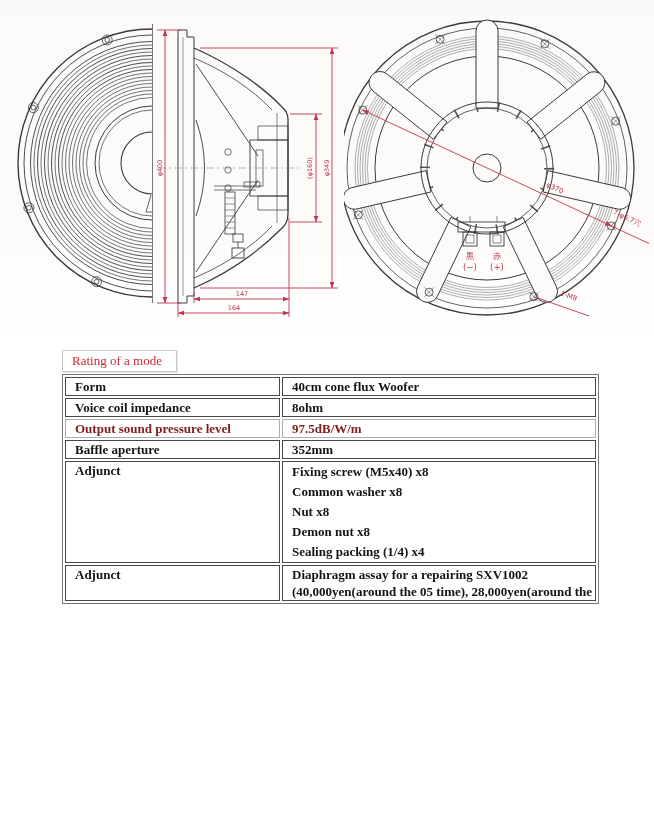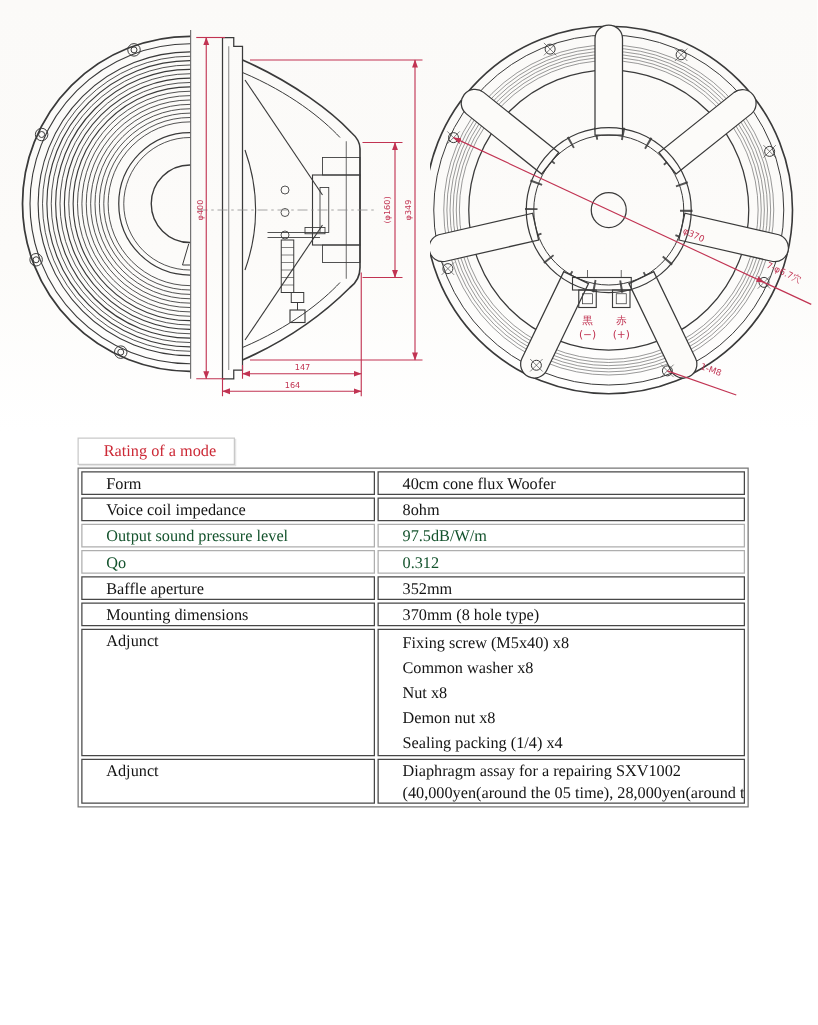--- a/index.html
+++ b/index.html
@@ -12,33 +12,33 @@
     background:linear-gradient(180deg,#fbfaf8 0%,#fcfbf9 60%,#ffffff 100%);
   }
   .draw-area svg{position:absolute;top:0;}
   #svg-side{left:0;}
   #svg-rear{left:344px;}
 
   .spec-wrap{position:absolute;left:62px;top:350px;width:537px;}
   .title-box{
     display:inline-block;border:1px solid #c9c9c9;box-shadow:1px 1px 0 #e4e4e4;
     background:#fff;color:#cc2936;font-size:13px;line-height:16px;
-    padding:2px 14px 2px 20px;margin:0 0 2px 0;
+    padding:2px 14px 2px 9px;margin:0 0 2px 0;
   }
   table.spec{
     width:537px;border-collapse:separate;border-spacing:2px;
     border:1px solid #767676;background:#fff;
     font-size:13px;color:#141414;table-layout:fixed;
   }
   table.spec td{
-    border:1px solid #474747;padding:0px 19px;vertical-align:top;
-    height:17px;line-height:17px;overflow:hidden;white-space:nowrap;
+    border:1px solid #474747;padding:0px 9px;vertical-align:top;
+    height:17px;line-height:17px;overflow:hidden;white-space:nowrap;font-weight:bold;
   }
   td.lbl{width:195px;}
-  tr.muted td{color:#14532d;border-color:#aeaeae;}
+  tr.muted td{color:#7f1d1d;border-color:#aeaeae;}
   td .ln{line-height:20px;height:20px;}
   td .ln-sm{line-height:17px;height:17px;}
   td.multi{white-space:normal;height:auto;}
 </style>
 </head>
 <body>
 
 <div class="stage">
 
   <div class="draw-area">
@@ -250,31 +250,23 @@
           <td>40cm cone flux Woofer</td>
         </tr>
         <tr>
           <td class="lbl">Voice coil impedance</td>
           <td>8ohm</td>
         </tr>
         <tr class="muted">
           <td class="lbl">Output sound pressure level</td>
           <td>97.5dB/W/m</td>
         </tr>
-        <tr class="muted">
-          <td class="lbl">Qo</td>
-          <td>0.312</td>
-        </tr>
         <tr>
           <td class="lbl">Baffle aperture</td>
           <td>352mm</td>
-        </tr>
-        <tr>
-          <td class="lbl">Mounting dimensions</td>
-          <td>370mm (8 hole type)</td>
         </tr>
         <tr>
           <td class="lbl">Adjunct</td>
           <td class="multi">
             <div class="ln">Fixing screw (M5x40) x8</div>
             <div class="ln">Common washer x8</div>
             <div class="ln">Nut x8</div>
             <div class="ln">Demon nut x8</div>
             <div class="ln">Sealing packing (1/4) x4</div>
           </td>

